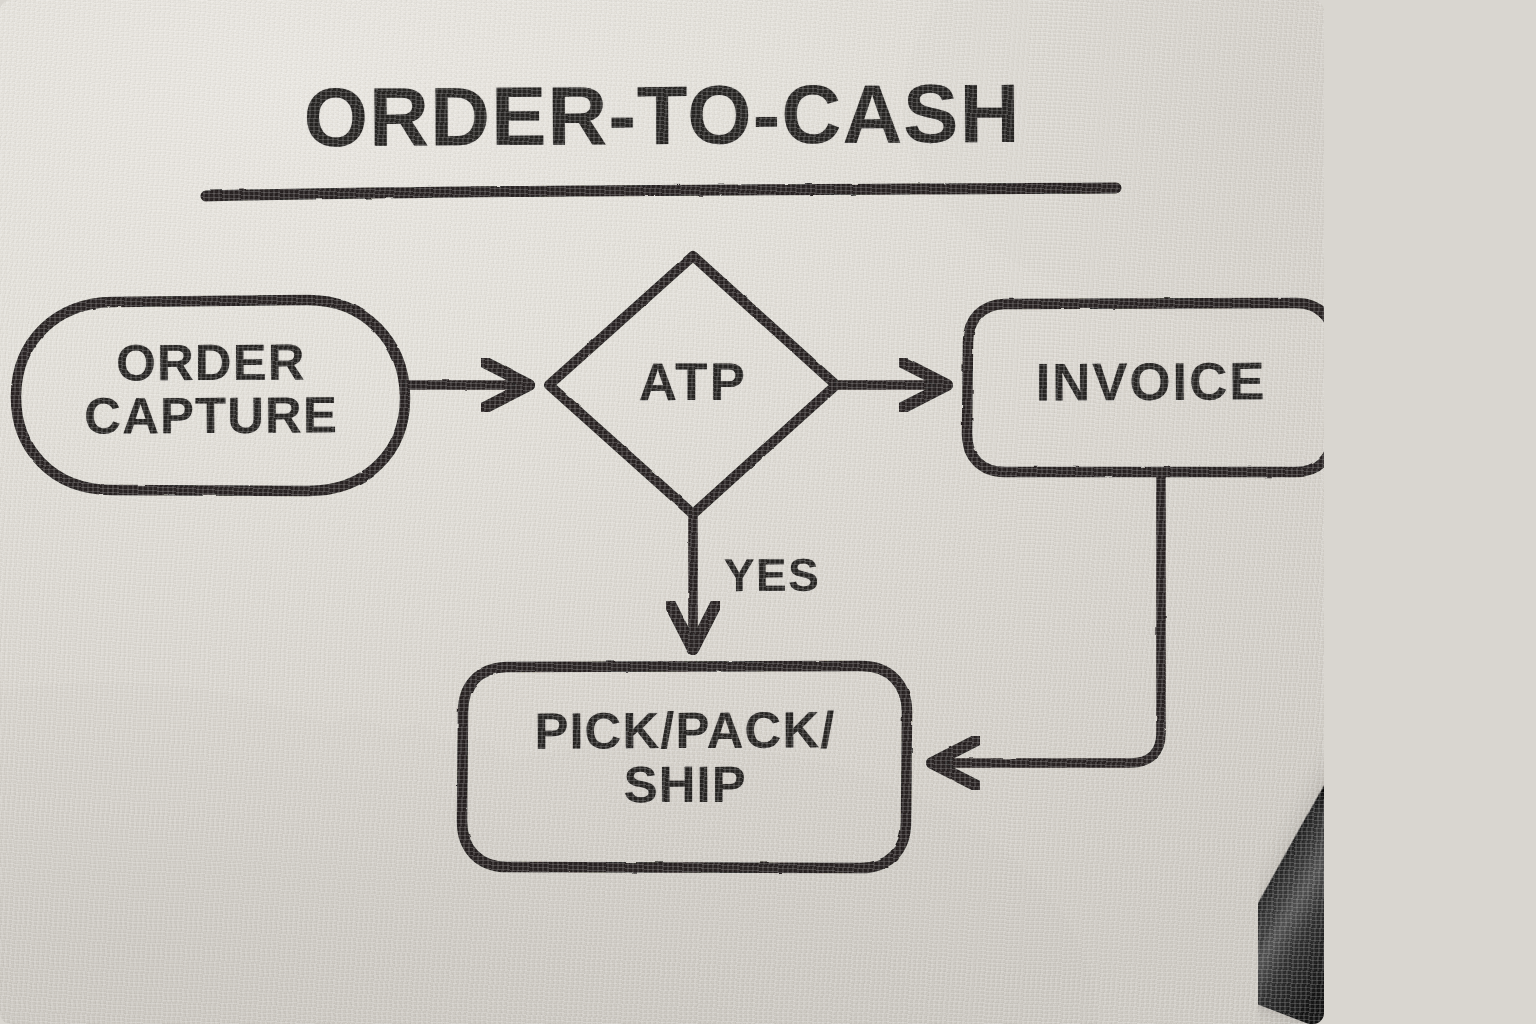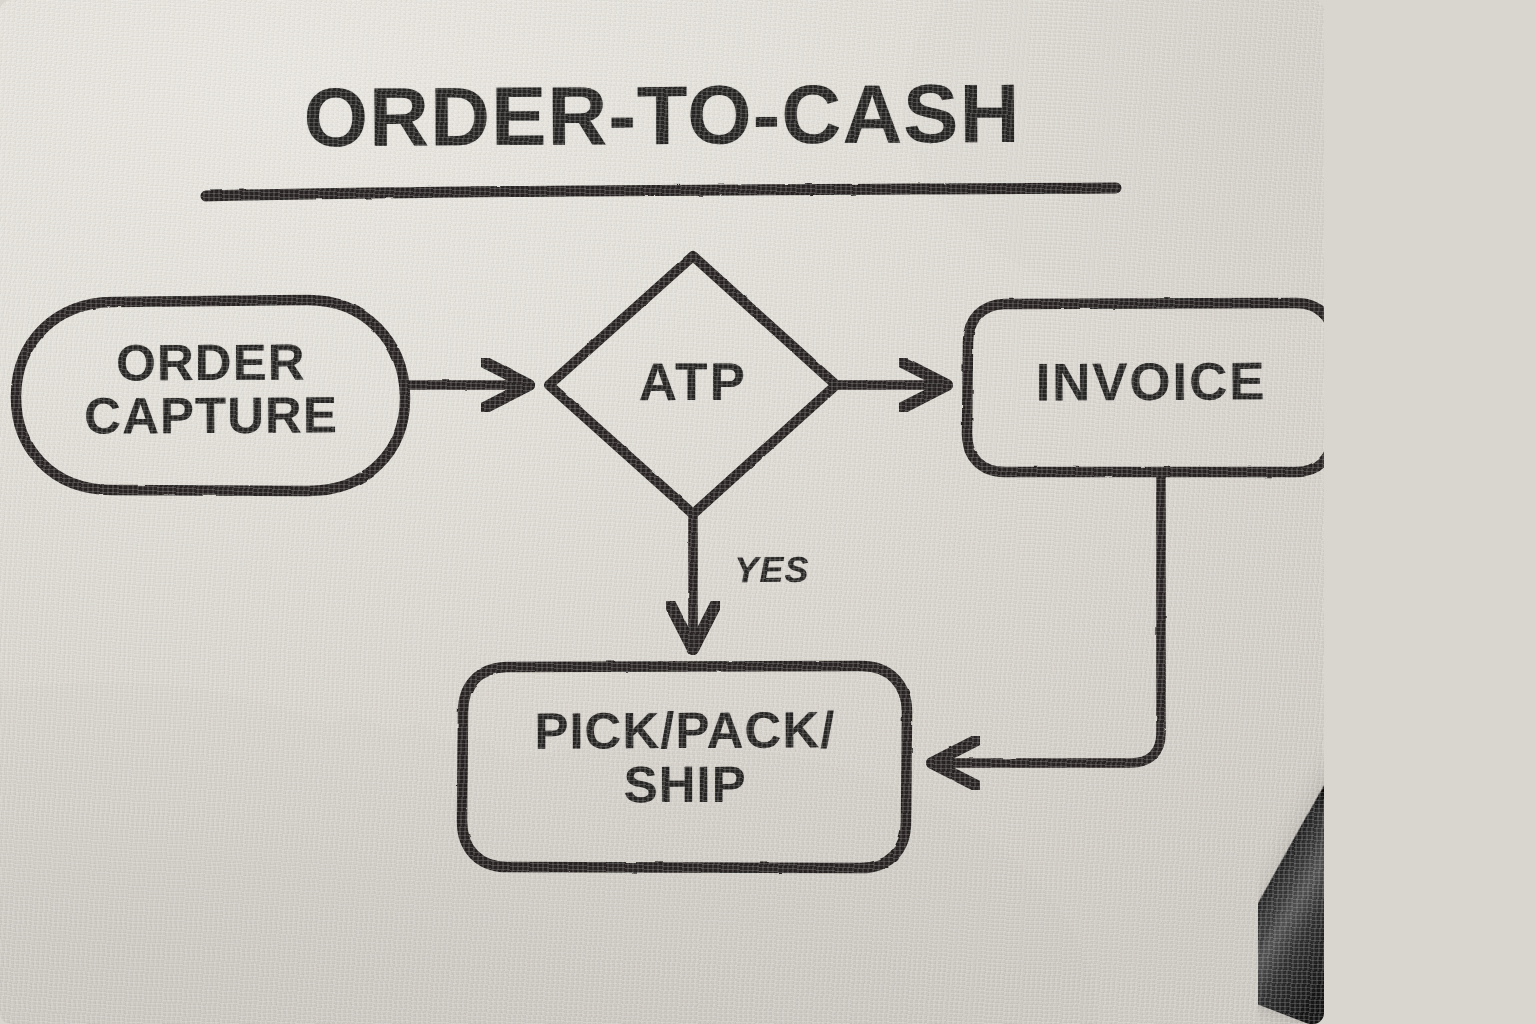--- a/index.html
+++ b/index.html
@@ -150,21 +150,21 @@
   <div class="ink-text" style="left:16px; top:337px; width:390px; font-size:51px; line-height:1.03; transform:rotate(-0.25deg);">ORDER
 CAPTURE</div>
 
   <div class="ink-text" style="left:548px; top:355px; width:290px; font-size:53px; letter-spacing:.04em; transform:rotate(-0.2deg);">ATP</div>
 
   <div class="ink-text" style="left:967px; top:355px; width:368px; font-size:53px; letter-spacing:.035em; transform:rotate(-0.3deg);">INVOICE</div>
 
   <div class="ink-text" style="left:462px; top:704px; width:446px; font-size:51px; line-height:1.06; transform:rotate(-0.25deg);">PICK/PACK/
 SHIP</div>
 
-  <div class="ink-text" style="left:712px; top:552px; width:120px; font-size:36px; letter-spacing:.03em; transform:rotate(-0.4deg);font-style:italic;">YES</div>
+  <div class="ink-text" style="left:712px; top:552px; width:120px; font-size:46px; letter-spacing:.03em; transform:rotate(-0.4deg);">YES</div>
 
   <svg id="pen" width="420" height="500" viewBox="0 0 420 500" style="left:1258px; top:552px;">
     <defs>
       <linearGradient id="barrelG" x1="0" y1="0" x2="1" y2="0.18">
         <stop offset="0%" stop-color="#000000"></stop>
         <stop offset="14%" stop-color="#1a1a1a"></stop>
         <stop offset="31%" stop-color="#4d4d4d"></stop>
         <stop offset="41%" stop-color="#2a2a2a"></stop>
         <stop offset="62%" stop-color="#0d0d0d"></stop>
         <stop offset="88%" stop-color="#000000"></stop>

